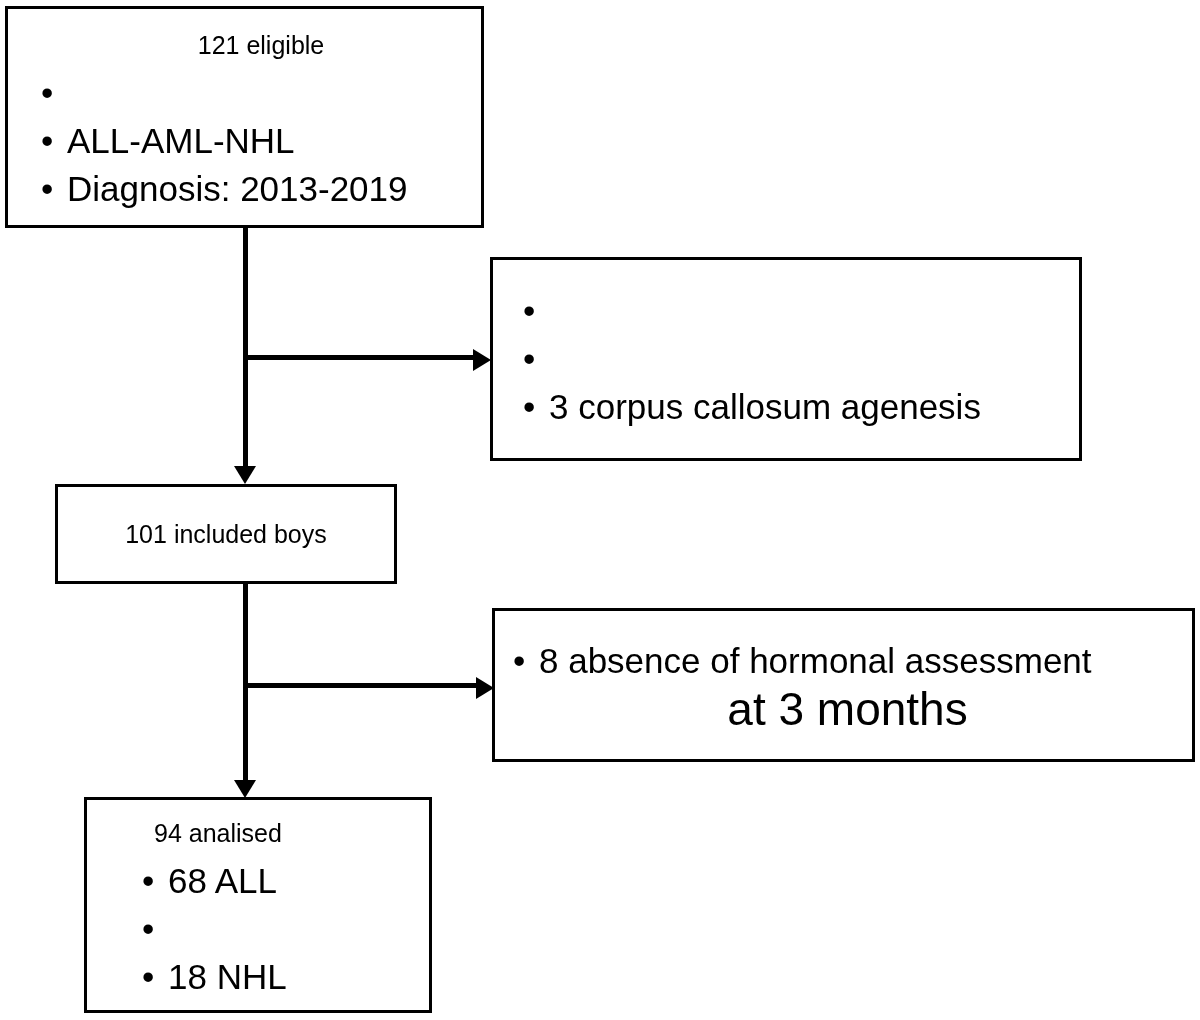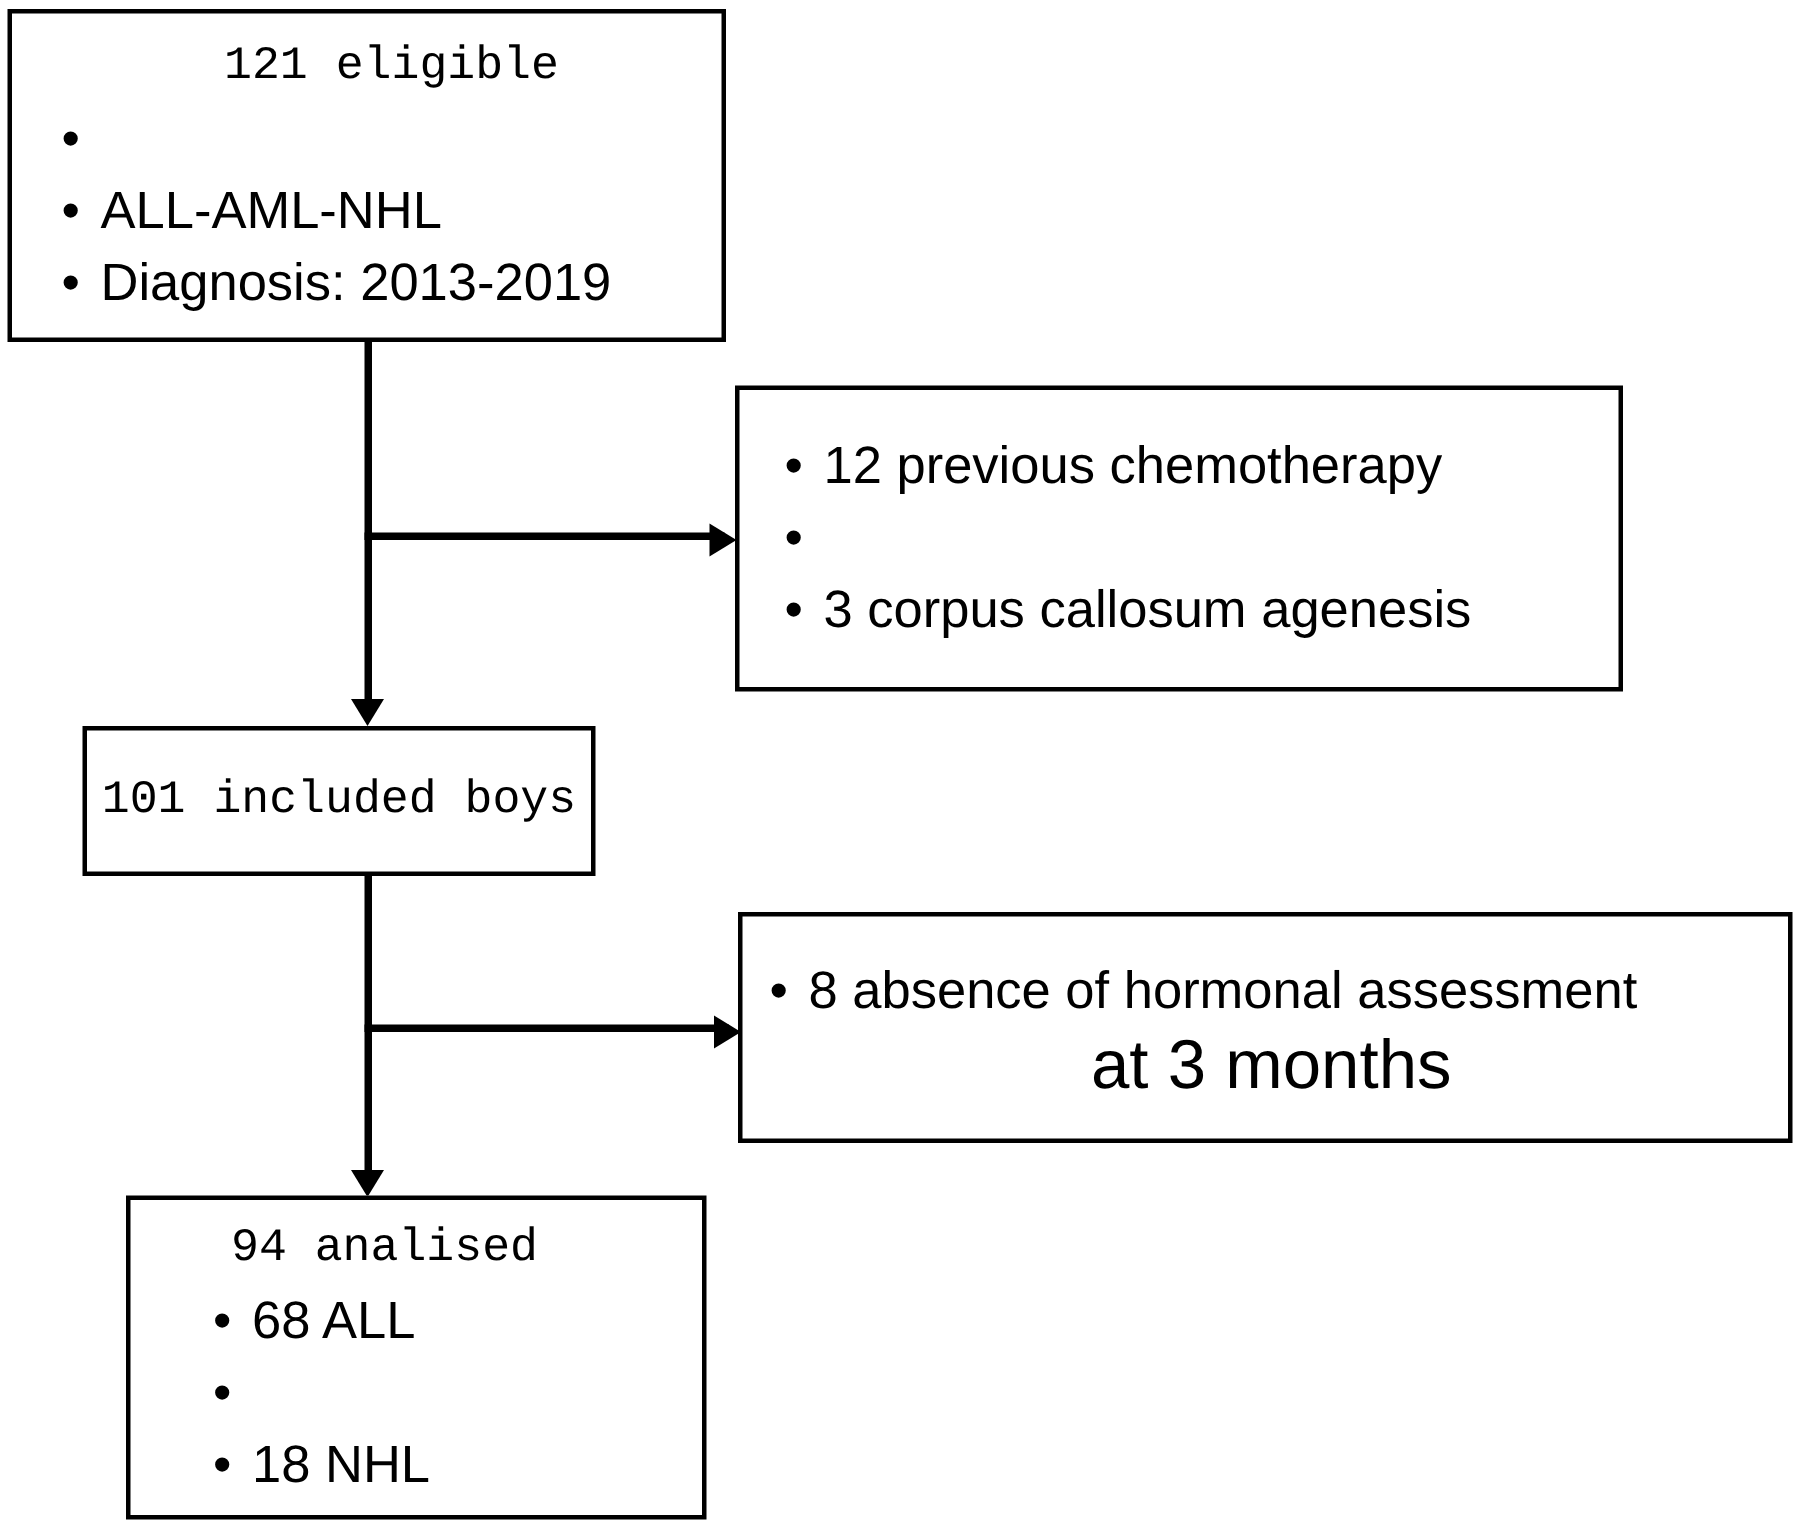--- a/index.html
+++ b/index.html
@@ -22,24 +22,23 @@
     position: absolute;
     box-sizing: border-box;
     border: 3px solid #000000;
     background: #ffffff;
     display: flex;
     flex-direction: column;
     justify-content: center;
   }
   .line-center {
     text-align: center;
-    font-size: 31px;
+    font-size: 25px;
     line-height: 48px;
     white-space: pre;
-    font-family: Liberation Mono, monospace;
   }
   .bullet-line {
     display: flex;
     font-size: 35px;
     line-height: 48px;
     white-space: pre;
   }
   .bullet-dot {
     flex: 0 0 auto;
     width: 26px;
@@ -81,21 +80,21 @@
     border-top: 11px solid transparent;
     border-bottom: 11px solid transparent;
     border-left: 18px solid #000000;
   }
 
   
   #box-eligible      { left: 5px;   top: 6px;   width: 479px; height: 222px; padding: 0 0 0 0; }
   #box-excl-1        { left: 490px; top: 257px; width: 592px; height: 204px; }
   #box-included      { left: 55px;  top: 484px; width: 342px; height: 100px; }
   #box-excl-2        { left: 492px; top: 608px; width: 703px; height: 154px; }
-  #box-analised      { left: 84px;  top: 797px; width: 387px; height: 216px; }
+  #box-analised      { left: 84px;  top: 797px; width: 348px; height: 216px; }
 
   #box-eligible .inner       { padding-left: 33px; }
   #box-excl-1 .inner         { padding-left: 30px; }
   #box-included .inner       { padding-left: 0; text-align: center; }
   #box-excl-2 .inner         { padding-left: 18px; }
   #box-analised .inner       { padding-left: 55px; }
 </style>
 </head>
 <body>
 
@@ -127,21 +126,20 @@
         <span class="bullet-dot">•</span>
         <span class="bullet-text">Diagnosis: 2013-2019</span>
       </div>
     </div>
   </div>
 
   <div class="box" id="box-excl-1">
     <div class="inner">
       <div class="bullet-line">
         <span class="bullet-dot">•</span>
-        <span class="bullet-text">12 previous chemotherapy</span>
       </div>
       <div class="bullet-line">
         <span class="bullet-dot">•</span>
       </div>
       <div class="bullet-line">
         <span class="bullet-dot">•</span>
         <span class="bullet-text">3 corpus callosum agenesis</span>
       </div>
     </div>
   </div>

